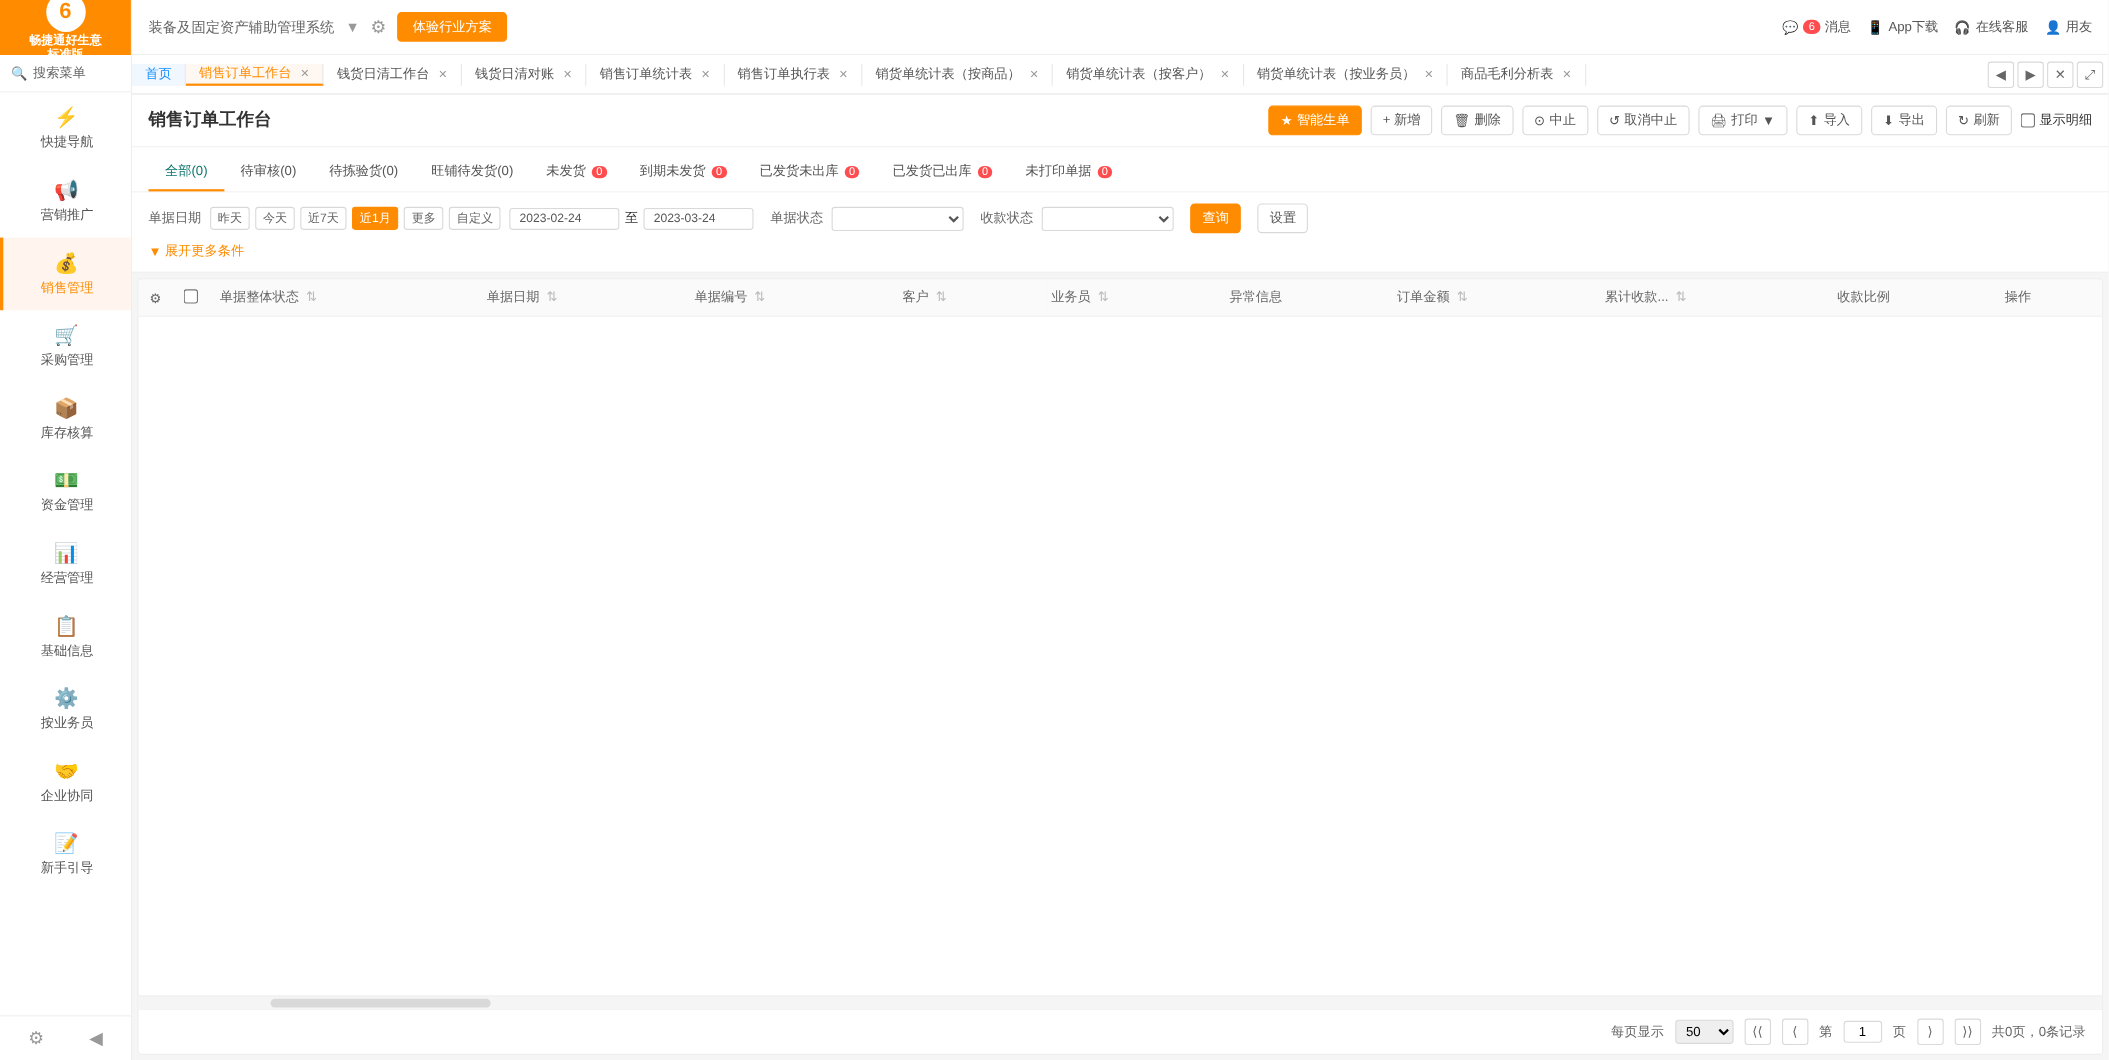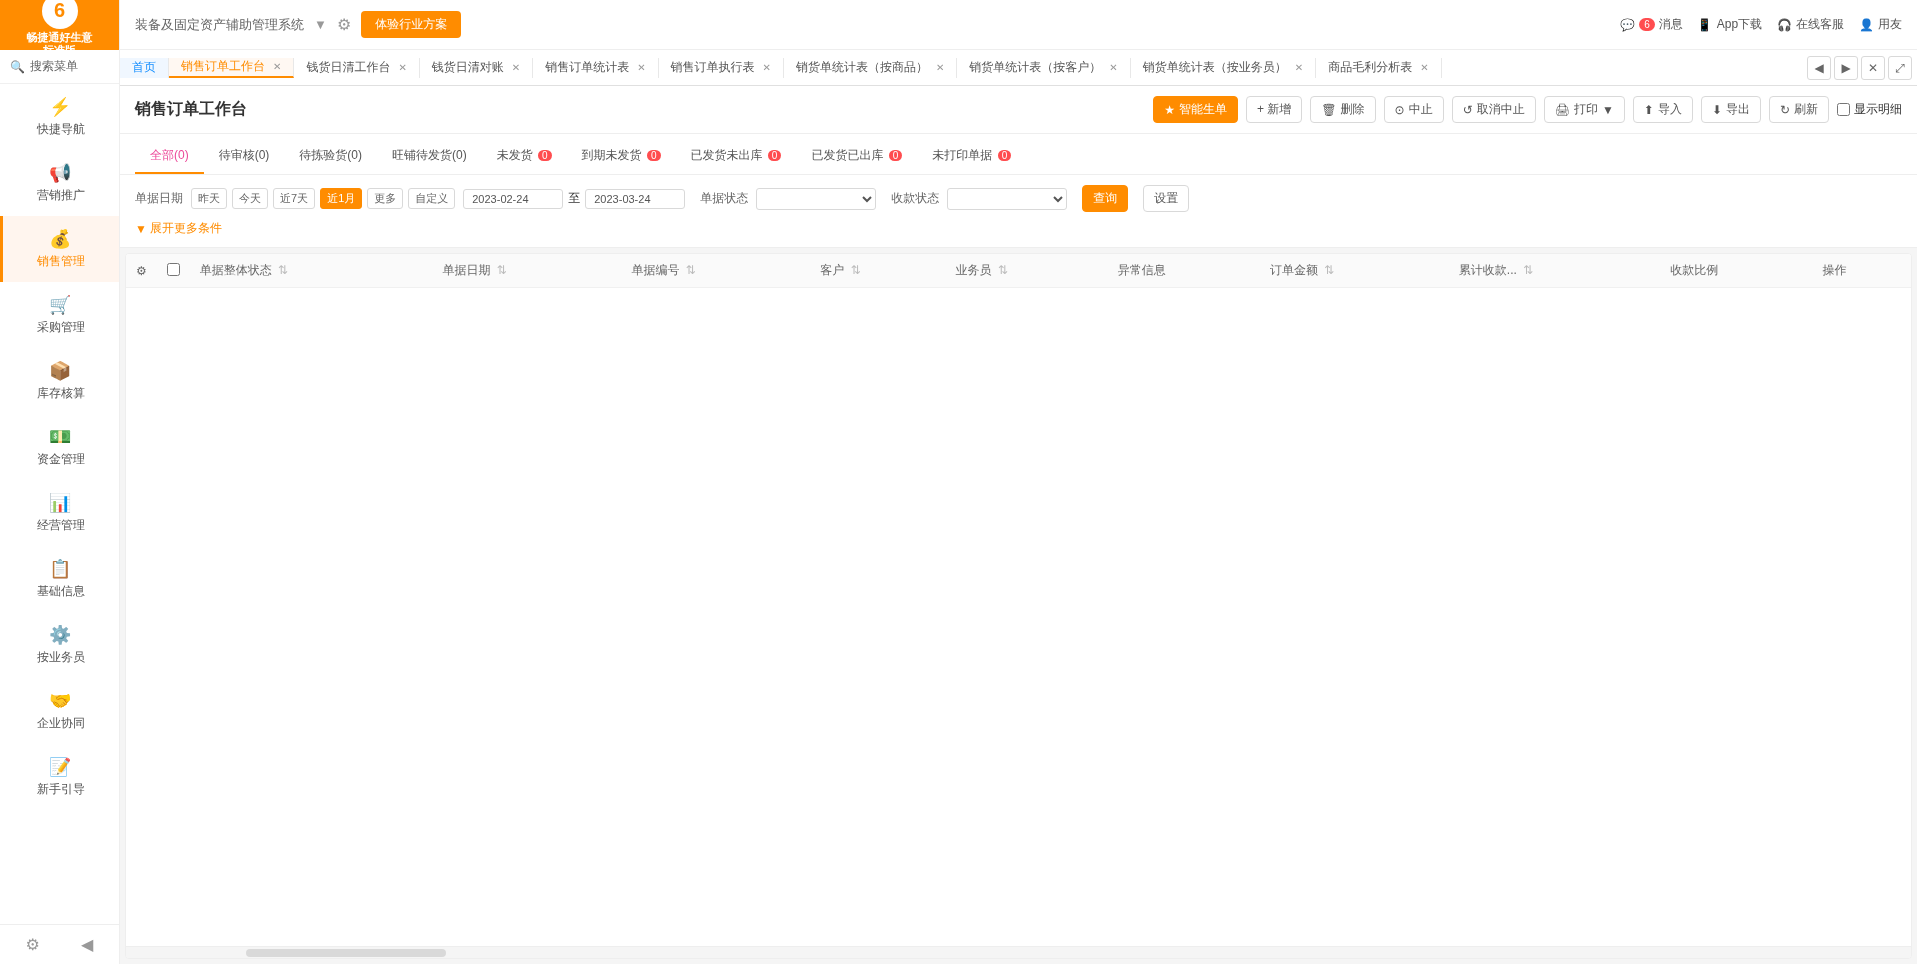--- a/index.html
+++ b/index.html
@@ -43,21 +43,21 @@
     .page-header { background: #fff; padding: 10px 15px; display: flex; align-items: center; justify-content: space-between; border-bottom: 1px solid #eee; flex-shrink: 0; }
     .page-title { font-size: 16px; font-weight: bold; color: #333; }
     .page-actions { display: flex; align-items: center; gap: 8px; }
     .action-btn { padding: 4px 10px; border: 1px solid #d9d9d9; border-radius: 4px; cursor: pointer; font-size: 12px; color: #555; background: #fff; display: flex; align-items: center; gap: 4px; }
     .action-btn.primary { background: #ff8c00; color: #fff; border-color: #ff8c00; }
     .action-btn.smart { background: #ff8c00; color: #fff; border-color: #ff8c00; }
 
     
     .filter-tabs { background: #fff; padding: 5px 15px 0; display: flex; align-items: center; gap: 0; border-bottom: 1px solid #eee; flex-shrink: 0; }
     .filter-tab { padding: 8px 15px; cursor: pointer; font-size: 12px; color: #555; border-bottom: 2px solid transparent; white-space: nowrap; }
-    .filter-tab.active { color: #ec4899; border-bottom: 2px solid #ff8c00; }
+    .filter-tab.active { color: #0f766e; border-bottom: 2px solid #ff8c00; }
     .filter-tab .count-badge { background: #ff4d4f; color: #fff; border-radius: 10px; padding: 0 4px; font-size: 10px; margin-left: 2px; }
 
     
     .search-area { background: #fff; padding: 10px 15px; border-bottom: 1px solid #eee; flex-shrink: 0; }
     .search-row { display: flex; align-items: center; gap: 15px; flex-wrap: wrap; }
     .search-field { display: flex; align-items: center; gap: 8px; font-size: 12px; }
     .search-field label { color: #666; white-space: nowrap; }
     .search-field .date-range { display: flex; align-items: center; gap: 5px; }
     .quick-dates { display: flex; gap: 5px; }
     .quick-date { padding: 2px 6px; border: 1px solid #d9d9d9; border-radius: 3px; cursor: pointer; font-size: 11px; color: #666; background: #fff; }
@@ -423,15 +423,32 @@
           <tbody>
           </tbody>
         </table>
 
       </div>
 
       <div style="height:12px;background:#f5f5f5;border-top:1px solid #eee;">
         <div style="height:8px;margin:2px 15px;background:#d9d9d9;border-radius:4px;width:200px;margin-left:120px;"></div>
       </div>
 
+      <div class="pagination">
+        <span>每页显示</span>
+        <select class="page-size-select">
+          <option value="50">50</option>
+          <option value="10">10</option>
+          <option value="20">20</option>
+          <option value="100">100</option>
+        </select>
+        <div class="page-btn">⟨⟨</div>
+        <div class="page-btn">⟨</div>
+        <span>第</span>
+        <input class="page-input" type="text" value="1" style="">
+        <span>页</span>
+        <div class="page-btn">⟩</div>
+        <div class="page-btn">⟩⟩</div>
+        <span>共0页，0条记录</span>
+      </div>
     </div>
   </div>
 </div>
 
 </body></html>

